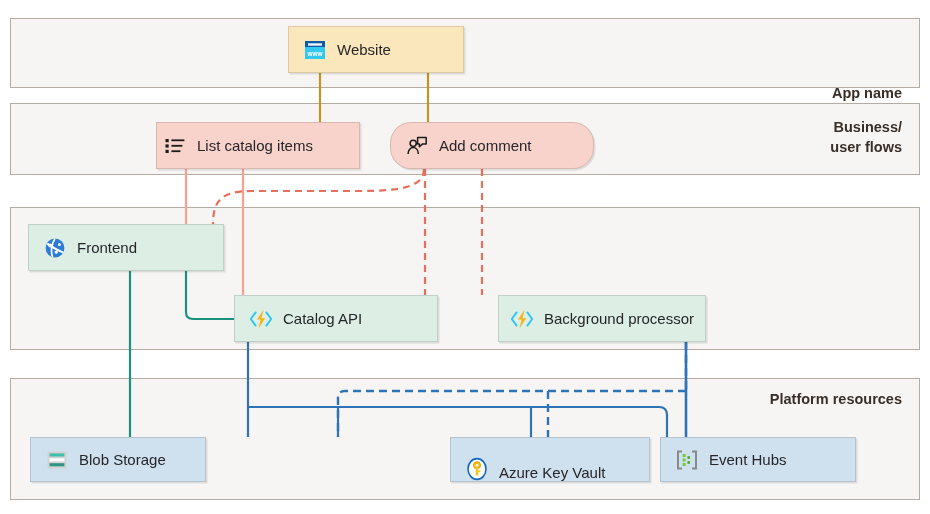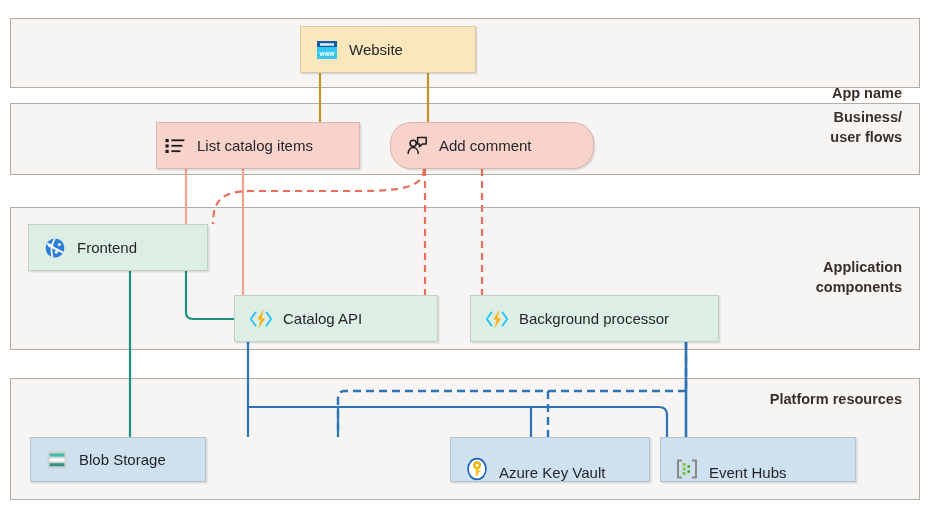--- a/index.html
+++ b/index.html
@@ -56,24 +56,22 @@
 <body>
 
 <div id="stage">
 
   <div class="band" id="band-app-name" style="left: 10px; top: 18px; width: 910px; height: 70px;"></div>
   <div class="band" id="band-flows" style="left: 10px; top: 103px; width: 910px; height: 72px;"></div>
   <div class="band" id="band-components" style="left: 10px; top: 207px; width: 910px; height: 143px;"></div>
   <div class="band" id="band-platform" style="left: 10px; top: 378px; width: 910px; height: 122px;"></div>
 
   <div class="band-label" id="lbl-app-name" style="top: 43px; right: 28px; margin-top: 41px;">App name</div>
-  <div class="band-label" id="lbl-flows" style="top: 108px; right: 28px;">Business/
+  <div class="band-label" id="lbl-flows" style="top: 118px; right: 28px;">Business/
 user flows</div>
-  <div class="band-label" id="lbl-components" style="top: 258px; right: 28px;">Application
-components</div>
   <div class="band-label" id="lbl-platform" style="top: 390px; right: 28px;">Platform resources</div>
 
   <svg class="wires">
 
     <path d="M320,73 L320,122" stroke="#c09526" stroke-width="2.2" fill="none"></path>
     <path d="M428,73 L428,122" stroke="#c09526" stroke-width="2.2" fill="none"></path>
 
     <path d="M186,169 L186,224" stroke="#f7a190" stroke-width="2.2" fill="none"></path>
     <path d="M243,169 L243,295" stroke="#f7a190" stroke-width="2.2" fill="none"></path>
 
@@ -93,21 +91,21 @@
     <path d="M531,407 L531,437" stroke="#2d73b5" stroke-width="2.2" fill="none"></path>
     <path d="M531,407 L659,407 Q667,407 667,415 L667,437" stroke="#2d73b5" stroke-width="2.2" fill="none"></path>
 
     <path d="M686,342 L686,391" stroke="#2d73b5" stroke-width="2.4" fill="none" stroke-dasharray="8,5"></path>
     <path d="M686,391 L345,391 Q338,391 338,398 L338,437" stroke="#2d73b5" stroke-width="2.4" fill="none" stroke-dasharray="8,5"></path>
     <path d="M548,391 L548,437" stroke="#2d73b5" stroke-width="2.4" fill="none" stroke-dasharray="8,5"></path>
 
     <path d="M686,342 L686,437" stroke="#2d73b5" stroke-width="2.6" fill="none"></path>
   </svg>
 
-  <div class="node app" id="node-website" style="left: 288px; top: 26px; width: 176px; height: 47px; margin-left: 12px;">
+  <div class="node app" id="node-website" style="left: 288px; top: 26px; width: 176px; height: 47px;">
     <span class="ico">
       <svg viewBox="0 0 24 24" width="24" height="24">
         <rect x="2" y="3" width="20" height="18" fill="#0f5ba7"></rect>
         <rect x="2" y="9" width="20" height="12" fill="#32c8ef"></rect>
         <rect x="5" y="5.3" width="14" height="2.4" fill="#eaf6fd"></rect>
         <text x="12" y="17.6" font-size="6.4" font-family="'Liberation Sans',sans-serif" font-weight="bold" fill="#ffffff" text-anchor="middle">www</text>
       </svg>
     </span>
     <span class="lbl">Website</span>
   </div>
@@ -130,21 +128,21 @@
     <span class="ico">
       <svg viewBox="0 0 24 24" width="24" height="24">
         <circle cx="8.2" cy="9.3" r="3.1" fill="none" stroke="#1b1b1b" stroke-width="1.5"></circle>
         <path d="M3.1,20 C3.1,15.8 5.6,13.6 8.2,13.6 C10.8,13.6 13.3,15.8 13.3,20" fill="none" stroke="#1b1b1b" stroke-width="1.5"></path>
         <path d="M12.6,3.4 L21.2,3.4 L21.2,9.9 L17.6,9.9 L14.4,12.7 L14.4,9.9 L12.6,9.9 Z" fill="#f8d3cb" stroke="#1b1b1b" stroke-width="1.5" stroke-linejoin="round"></path>
       </svg>
     </span>
     <span class="lbl">Add comment</span>
   </div>
 
-  <div class="node comp" id="node-frontend" style="left: 28px; top: 224px; width: 180px; height: 47px;">
+  <div class="node comp" id="node-frontend" style="left: 28px; top: 224px; width: 196px; height: 47px;">
     <span class="ico">
       <svg viewBox="0 0 24 24" width="24" height="24">
         <circle cx="12" cy="12" r="9.4" fill="#2c7cd6"></circle>
         <path d="M4.1,7.6 C9,11 14.4,14.2 20.3,16.6" stroke="#ffffff" stroke-width="2.1" fill="none"></path>
         <path d="M12,2.6 C8.6,7.6 7.4,15.4 9.6,21" stroke="#ffffff" stroke-width="1.7" fill="none"></path>
         <circle cx="7.1" cy="9.5" r="1.9" fill="#ffffff"></circle>
         <circle cx="16.4" cy="8.4" r="1.5" fill="#ffffff"></circle>
         <circle cx="13.3" cy="16.1" r="1.7" fill="#ffffff"></circle>
       </svg>
     </span>
@@ -155,21 +153,21 @@
     <span class="ico">
       <svg viewBox="0 0 24 24" width="24" height="24">
         <path d="M6.6,5.4 L1.8,12 L6.6,18.6" stroke="#2ec6f2" stroke-width="1.9" fill="none" stroke-linecap="round" stroke-linejoin="round"></path>
         <path d="M17.4,5.4 L22.2,12 L17.4,18.6" stroke="#2ec6f2" stroke-width="1.9" fill="none" stroke-linecap="round" stroke-linejoin="round"></path>
         <path d="M14.6,2.6 L8.1,12.6 L11.6,12.6 L9.4,21.4 L16.2,11.2 L12.6,11.2 Z" fill="#f5b418"></path>
       </svg>
     </span>
     <span class="lbl">Catalog API</span>
   </div>
 
-  <div class="node comp" id="node-background" style="left: 470px; top: 295px; width: 249px; height: 47px;">
+  <div class="node comp" id="node-background" style="left: 498px; top: 295px; width: 208px; height: 47px; justify-content: center;">
     <span class="ico">
       <svg viewBox="0 0 24 24" width="24" height="24">
         <path d="M6.6,5.4 L1.8,12 L6.6,18.6" stroke="#2ec6f2" stroke-width="1.9" fill="none" stroke-linecap="round" stroke-linejoin="round"></path>
         <path d="M17.4,5.4 L22.2,12 L17.4,18.6" stroke="#2ec6f2" stroke-width="1.9" fill="none" stroke-linecap="round" stroke-linejoin="round"></path>
         <path d="M14.6,2.6 L8.1,12.6 L11.6,12.6 L9.4,21.4 L16.2,11.2 L12.6,11.2 Z" fill="#f5b418"></path>
       </svg>
     </span>
     <span class="lbl">Background processor</span>
   </div>
 
@@ -192,21 +190,21 @@
         <ellipse cx="12" cy="12" rx="9" ry="10.4" fill="#ffffff" stroke="#1668bb" stroke-width="1.6"></ellipse>
         <circle cx="12" cy="8.2" r="3.5" fill="#f5c518" stroke="#d79d0a" stroke-width="1"></circle>
         <circle cx="12" cy="8.2" r="1.25" fill="#ffffff"></circle>
         <rect x="10.7" y="10.9" width="2.6" height="7.6" fill="#f5c518"></rect>
         <rect x="13.3" y="13.4" width="2.2" height="1.8" fill="#f5c518"></rect>
       </svg>
     </span>
     <span class="lbl">Azure Key Vault</span>
   </div>
 
-  <div class="node res" id="node-eventhubs" style="left: 660px; top: 437px; width: 196px; height: 45px; align-items: flex-end;">
+  <div class="node res" id="node-eventhubs" style="left: 660px; top: 437px; width: 196px; height: 45px;">
     <span class="ico">
       <svg viewBox="0 0 24 24" width="24" height="24">
         <path d="M7,3.4 L3,3.4 L3,20.6 L7,20.6" stroke="#8a8a8a" stroke-width="2" fill="none"></path>
         <path d="M17,3.4 L21,3.4 L21,20.6 L17,20.6" stroke="#8a8a8a" stroke-width="2" fill="none"></path>
         <rect x="7.6" y="6" width="3" height="3" fill="#7ac943"></rect>
         <rect x="7.6" y="10.5" width="3" height="3" fill="#7ac943"></rect>
         <rect x="7.6" y="15" width="3" height="3" fill="#7ac943"></rect>
         <rect x="12.4" y="8.2" width="2.6" height="2.6" fill="#4aa82a"></rect>
         <rect x="12.4" y="13.2" width="2.6" height="2.6" fill="#4aa82a"></rect>
       </svg>

